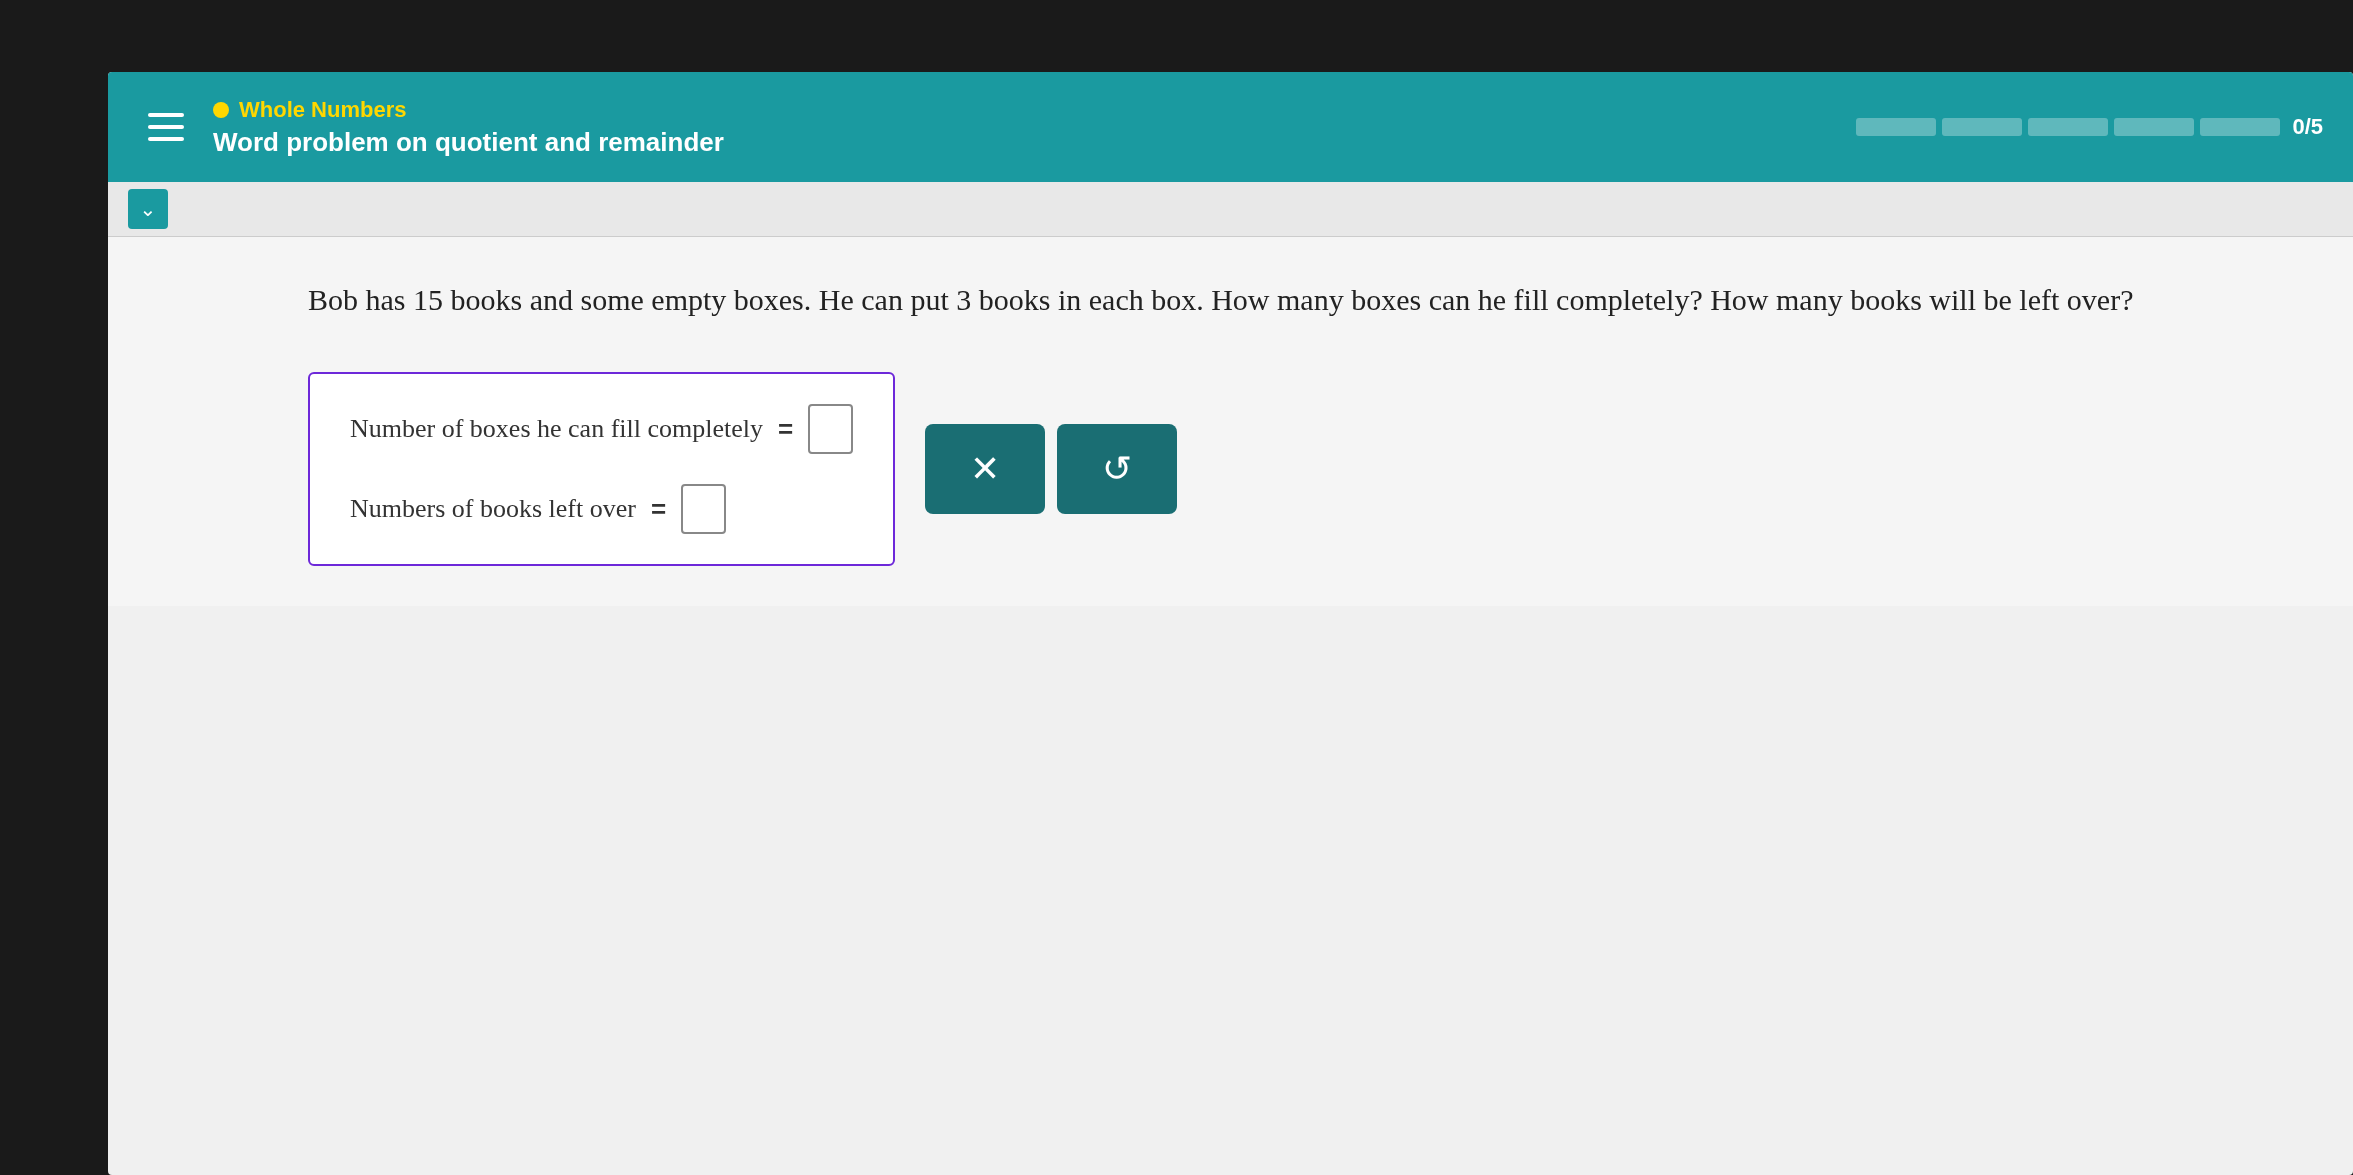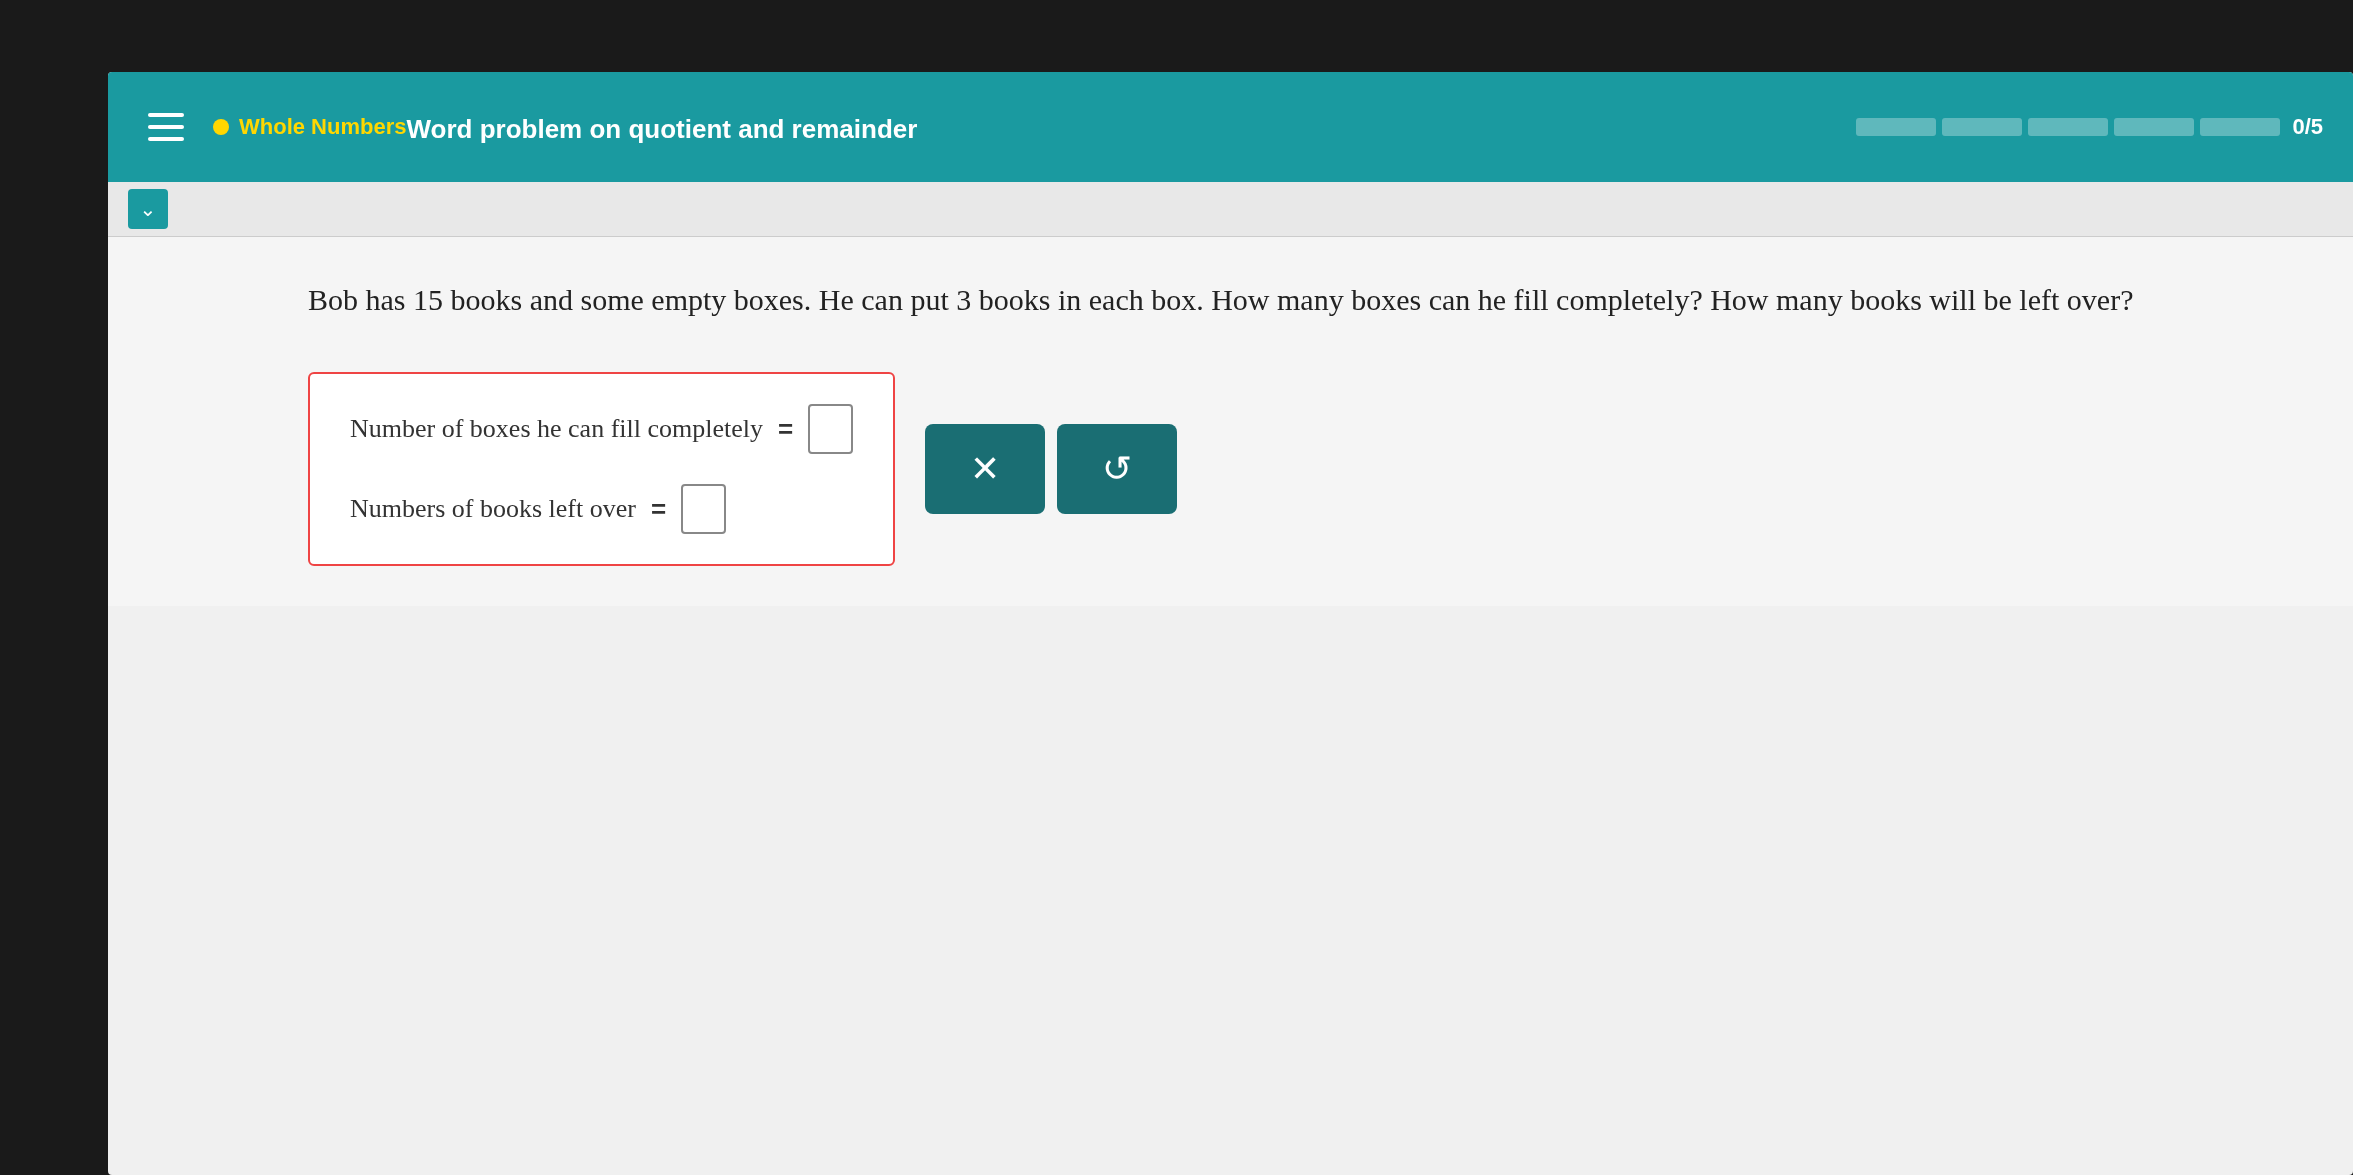--- a/index.html
+++ b/index.html
@@ -53,20 +53,21 @@
 
     .hamburger-line {
       width: 36px;
       height: 4px;
       background: white;
       border-radius: 2px;
     }
 
     .header-title-area {
       display: flex;
+      flex-direction: column;
     }
 
     .header-subtitle {
       color: #ffd700;
       font-size: 22px;
       font-weight: bold;
       display: flex;
       align-items: center;
       gap: 10px;
     }
@@ -156,21 +157,21 @@
     }
 
     
     .answer-section {
       display: flex;
       align-items: center;
       gap: 30px;
     }
 
     .answer-box {
-      border: 2px solid #ef4444;
+      border: 2px solid #6d28d9;
       border-radius: 6px;
       padding: 30px 40px;
       background: white;
       display: flex;
       flex-direction: column;
       gap: 30px;
     }
 
     .answer-row {
       display: flex;

